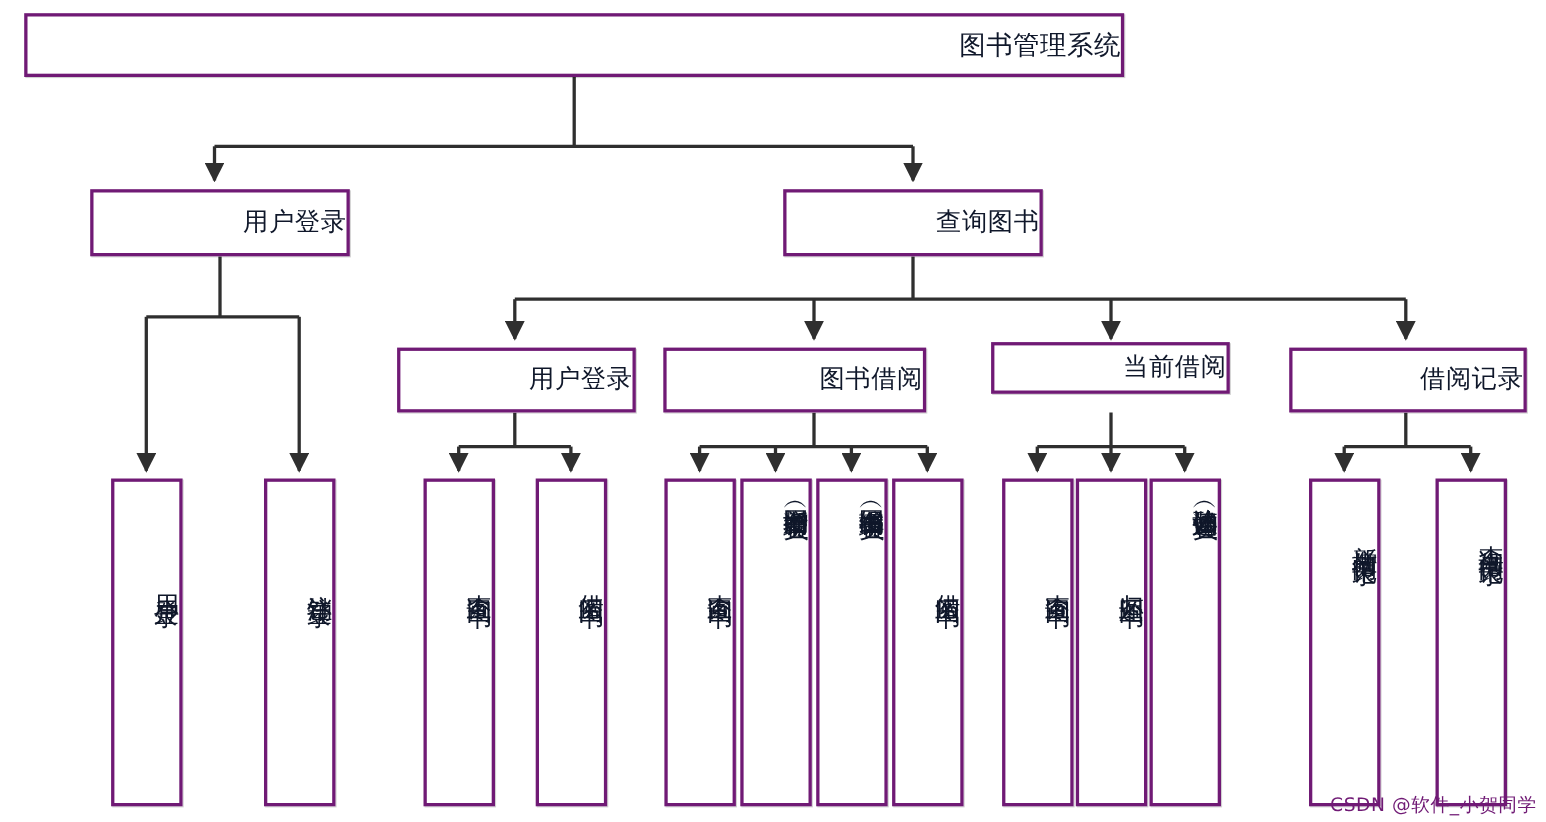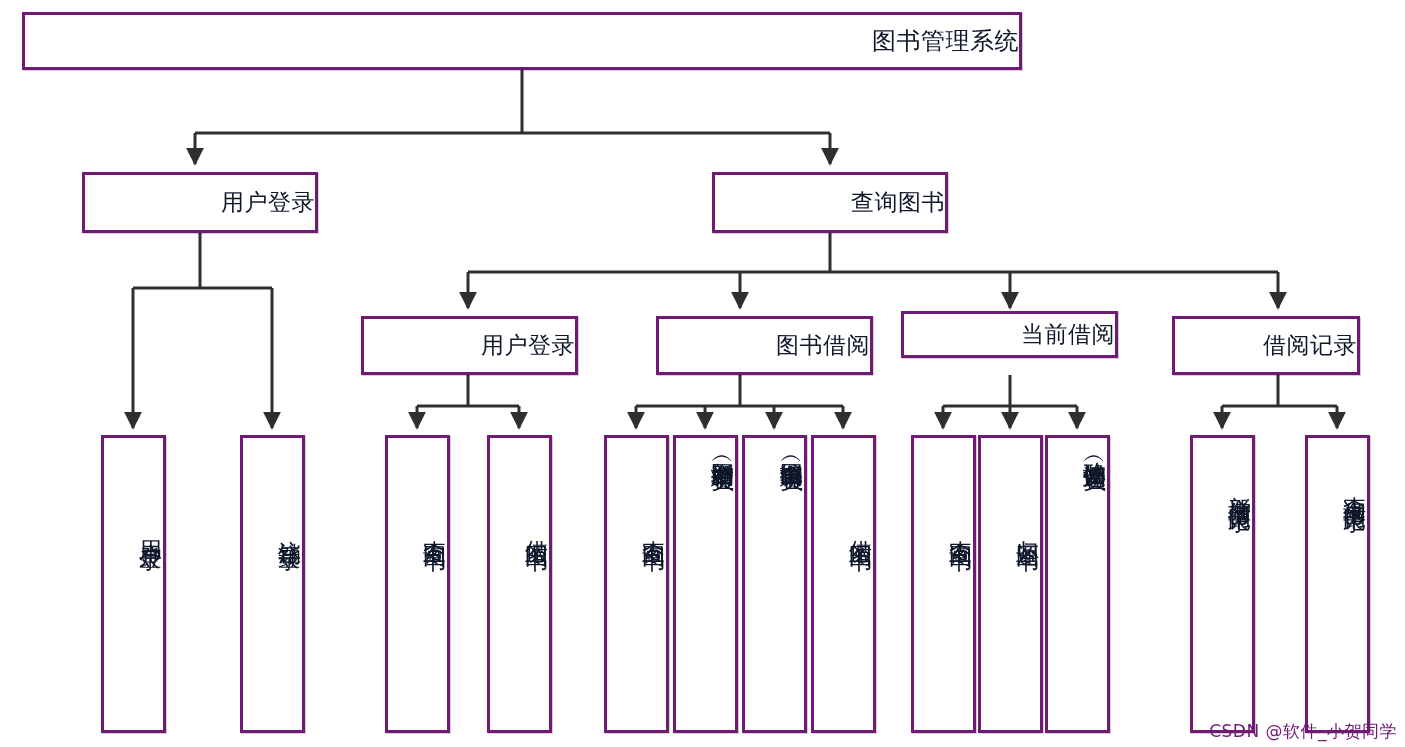--- a/index.html
+++ b/index.html
@@ -143,29 +143,29 @@
   </div>
 
   <div class="node horiz" style="left:712px; top:172px; width:236px; height:61px;">
     <span class="label">查询图书</span>
   </div>
 
   <div class="node horiz" style="left:361px; top:316px; width:217px; height:59px;">
     <span class="label">用户登录</span>
   </div>
 
-  <div class="node horiz" style="left:656px; top:316px; width:217px; height:59px;">
+  <div class="node horiz" style="left:603px; top:316px; width:239px; height:59px;">
     <span class="label">图书借阅</span>
   </div>
 
   <div class="node horiz" style="left:901px; top:311px; width:217px; height:47px;">
     <span class="label">当前借阅</span>
   </div>
 
-  <div class="node horiz" style="left:1172px; top:316px; width:188px; height:59px;">
+  <div class="node horiz" style="left:1172px; top:316px; width:216px; height:59px;">
     <span class="label">借阅记录</span>
   </div>
 
   <div class="node vert" style="left:101px; top:435px; width:65px; height:298px; padding-top:84px;">
     <span class="label">用户登录</span>
   </div>
 
   <div class="node vert" style="left:240px; top:435px; width:65px; height:298px; padding-top:84px;">
     <span class="label">注销登录</span>
   </div>

